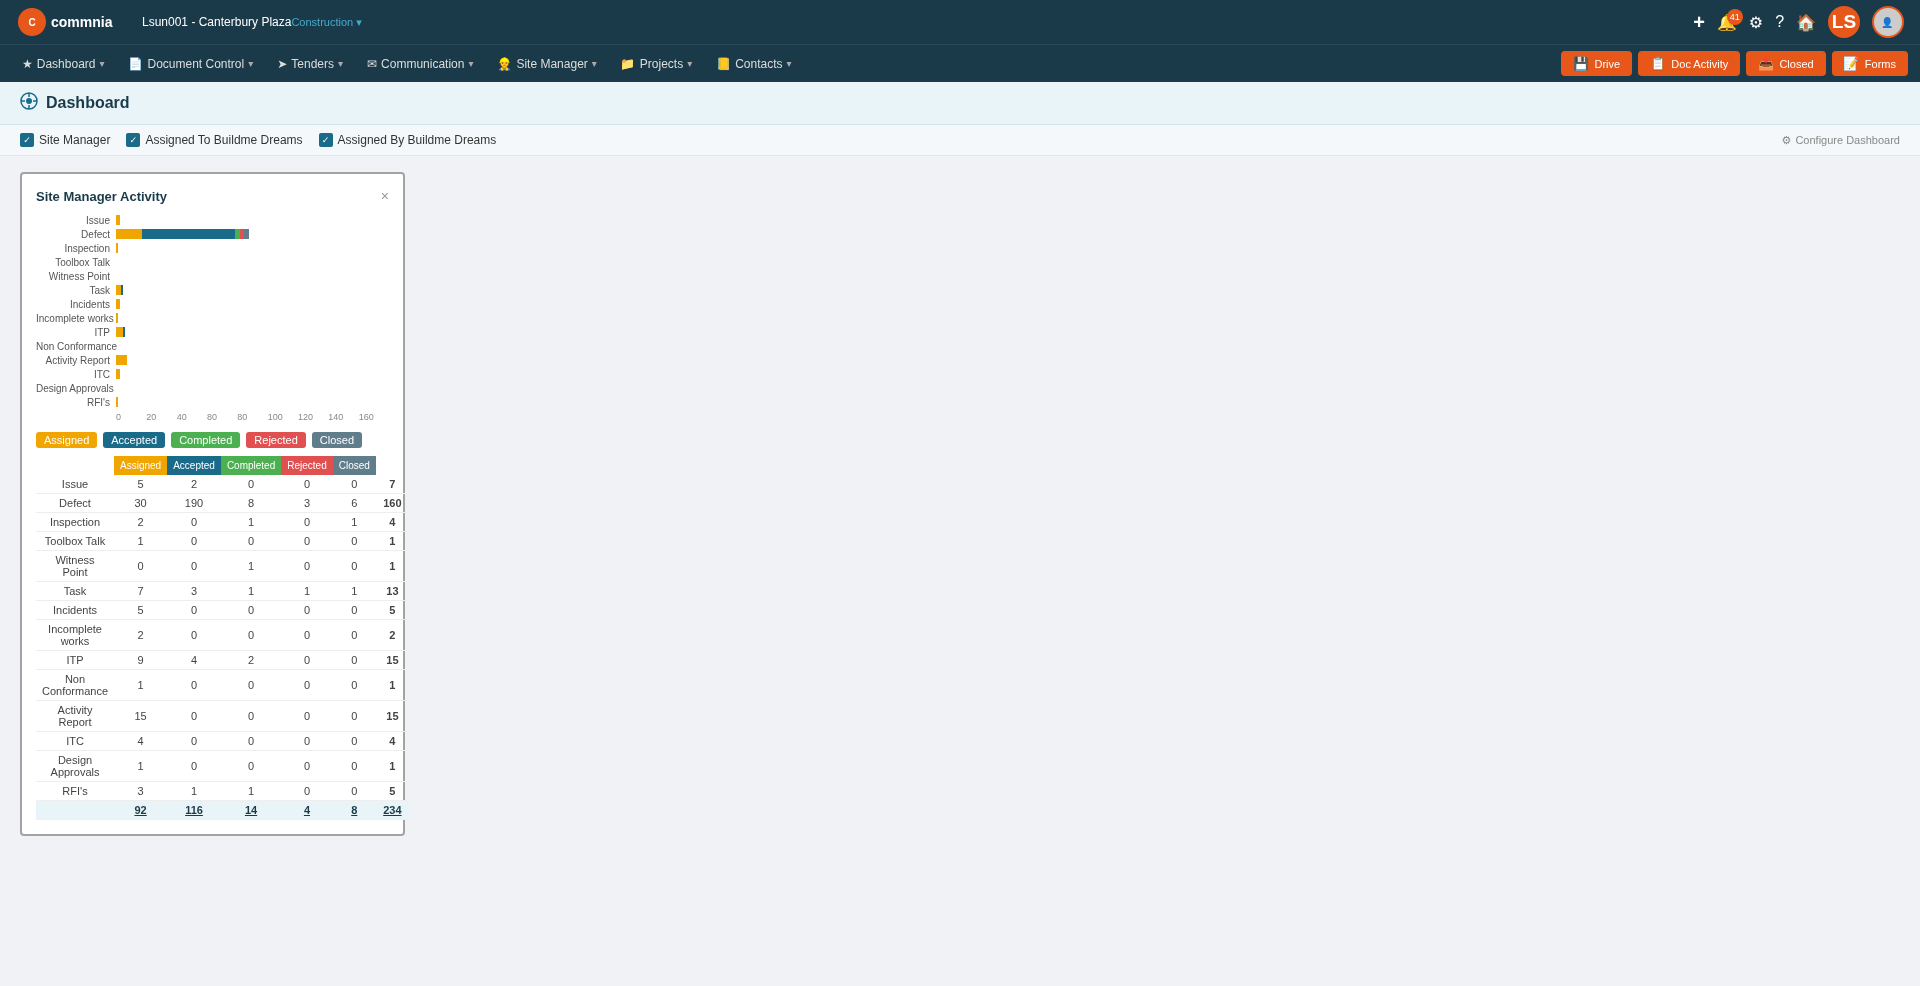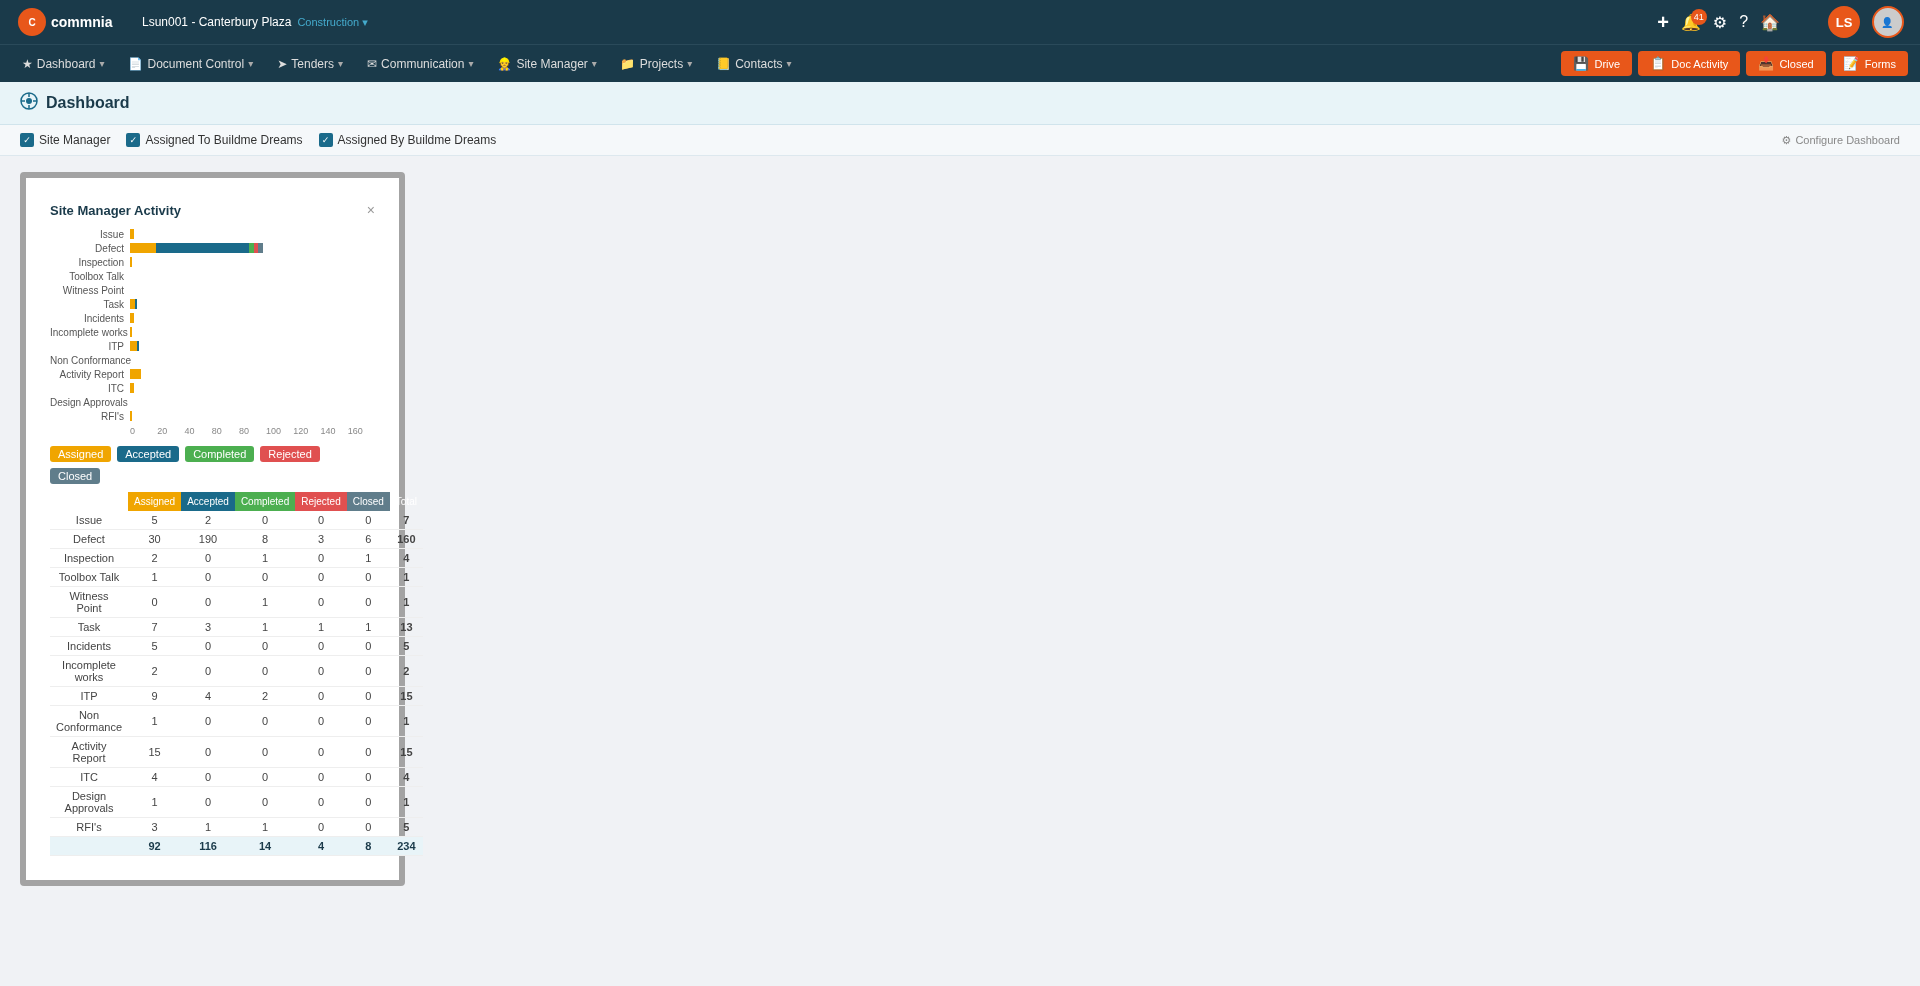--- a/index.html
+++ b/index.html
@@ -9,27 +9,27 @@
     .top-nav {
       background: #1a3a4a;
       height: 44px;
       display: flex;
       align-items: center;
       padding: 0 16px;
       justify-content: space-between;
     }
     .top-nav-left { display: flex; align-items: center; gap: 16px; }
     .logo { display: flex; align-items: center; }
-    .project-info { color: #ccc; font-size: 12px; display: flex; align-items: center; gap: 6px; }
+    .project-info { color: #ccc; font-size: 12px; display: flex; align-items: center; }
     .project-name { color: #fff; }
     .project-tag { color: #4ac; font-size: 11px; }
     .top-nav-right { display: flex; align-items: center; gap: 12px; }
     .nav-icon-btn { color: #fff; background: none; border: none; cursor: pointer; font-size: 16px; position: relative; }
     .badge { position: absolute; top: -4px; right: -6px; background: #e8571a; color: white; border-radius: 50%; width: 16px; height: 16px; font-size: 9px; display: flex; align-items: center; justify-content: center; }
-    .user-avatar { width: 32px; height: 32px; border-radius: 50%; background: #e8571a; color: white; display: flex; align-items: center; justify-content: center; font-weight: bold; font-size: 13px; cursor: pointer; margin-left: 36px; }
+    .user-avatar { width: 32px; height: 32px; border-radius: 50%; background: #e8571a; color: white; display: flex; align-items: center; justify-content: center; font-weight: bold; font-size: 19px; cursor: pointer; }
     .user-avatar-img { width: 32px; height: 32px; border-radius: 50%; border: 2px solid #e8571a; overflow: hidden; background: #ccc; display: flex; align-items: center; justify-content: center; }
 
     
     .menu-bar {
       background: #1a3a4a;
       height: 38px;
       display: flex;
       align-items: center;
       padding: 0 12px;
       justify-content: space-between;
@@ -81,24 +81,24 @@
     .checkbox { width: 14px; height: 14px; border: 2px solid #1a6a8a; background: #1a6a8a; display: flex; align-items: center; justify-content: center; border-radius: 2px; }
     .checkbox-check { color: white; font-size: 9px; }
     .configure-btn { color: #888; font-size: 11px; cursor: pointer; display: flex; align-items: center; gap: 4px; }
 
     
     .main-content { padding: 16px 20px; }
 
     
     .widget {
       background: white;
-      border: 6px solid #a3a3a3;
+      border: 2px solid #a3a3a3;
       border-radius: 4px;
       width: 385px;
-      padding: 24px;
+      padding: 14px;
     }
     .widget-header {
       display: flex;
       justify-content: space-between;
       align-items: center;
       margin-bottom: 10px;
     }
     .widget-title { font-size: 13px; font-weight: bold; color: #1a3a4a; }
     .widget-close { color: #999; cursor: pointer; font-size: 14px; }
 
@@ -121,21 +121,21 @@
     .data-table th { padding: 4px 6px; text-align: center; color: white; font-size: 10px; font-weight: normal; }
     .th-assigned { background: #f0a500; }
     .th-accepted { background: #1a6a8a; }
     .th-completed { background: #4caf50; }
     .th-rejected { background: #e05050; }
     .th-closed { background: #607d8b; }
     .th-label { background: transparent; color: #333; text-align: left; }
     .th-total { background: transparent; color: #333; }
     .data-table td { padding: 3px 6px; text-align: center; border-bottom: 1px solid #eee; color: #444; }
     .td-total { font-weight: bold; color: #333; }
-    .total-row td { font-weight: bold; background: #e8f4f8; color: #1a3a4a; }
+    .total-row td { font-weight: bold; background: #e8f4f8; color: #1a3a4a; text-decoration: underline; }
   </style>
 </head>
 <body>
 
 <nav class="top-nav">
   <div class="top-nav-left">
     <div class="logo">
       <svg width="110" height="32" viewBox="0 0 110 32">
         <circle cx="16" cy="16" r="14" fill="#e8571a"></circle>
         <text x="16" y="20" text-anchor="middle" fill="white" font-size="10" font-weight="bold">C</text>

